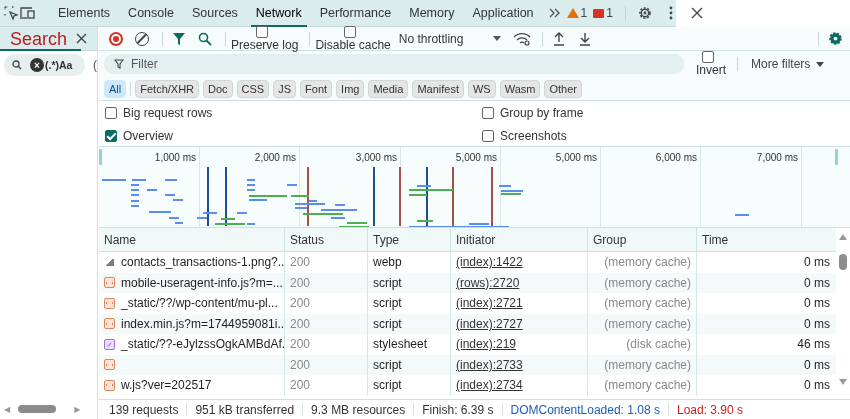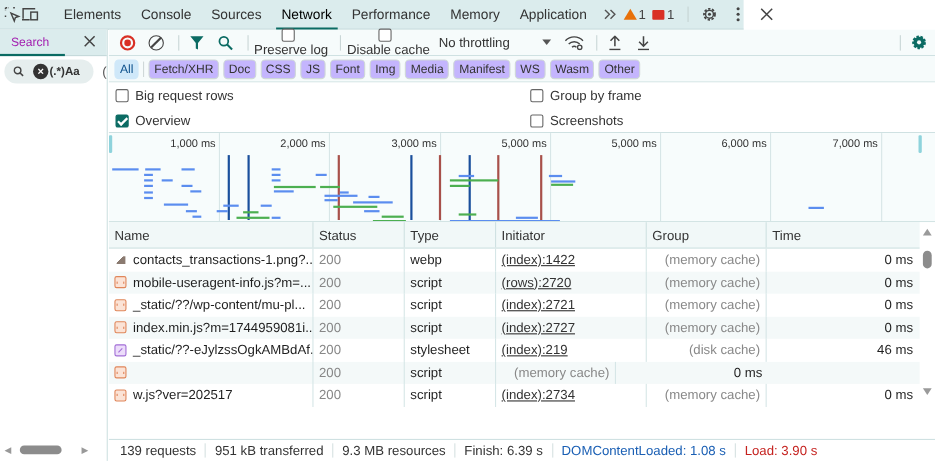--- a/index.html
+++ b/index.html
@@ -23,21 +23,21 @@
   .more-tabs { color: #555; font-size: 13px; padding: 0 6px; letter-spacing: -3px; }
   .top-right { margin-left: auto; display: flex; align-items: center; height: 27px; padding-right: 6px; }
   .badge { display: flex; align-items: center; font-size: 12px; color: #444; margin-right: 6px; }
   .warn-tri { width: 0; height: 0; border-left: 6px solid transparent; border-right: 6px solid transparent; border-bottom: 10px solid #e8710a; margin-right: 2px; }
   .err-box { width: 11px; height: 9px; background: #d93025; border-radius: 1px; margin-right: 2px; }
   .vsep { width: 1px; height: 14px; background: #c6d3d3; margin: 0 6px; }
 
   
   .sidebar { position: absolute; left: 0; top: 27px; width: 98px; height: 392px; background: #fff; border-right: 1px solid #cfe1e2; }
   .sb-head { height: 24px; background: #dbeced; display: flex; align-items: center; position: relative; border-bottom: 1px solid #c6dadb; }
-  .sb-title { color: #a21caf; font-size: 11px; padding-left: 10px; position: relative; height: 24px; line-height: 24px; }
+  .sb-title { color: #b91c1c; font-size: 18px; padding-left: 10px; position: relative; height: 24px; line-height: 24px; }
   .sb-title::after { content: ""; position: absolute; left: 0; right: -14px; bottom: 0; height: 2px; background: #0b6b63; }
   .sb-close { position: absolute; right: 10px; top: 3px; color: #444; font-size: 15px; }
   .sb-search { height: 28px; display: flex; align-items: center; padding-left: 4px; }
   .sb-pill { height: 22px; width: 84px; background: #e6eeee; border-radius: 11px; display: flex; align-items: center; padding-left: 8px; font-size: 11px; color: #333; }
   .sb-x { width: 14px; height: 14px; background: #333; border-radius: 50%; color: #fff; font-size: 10px; display: flex; align-items: center; justify-content: center; margin-left: 8px; margin-right: 1px; font-weight: bold; }
   .sb-paren { margin-left: 8px; color: #555; }
   .sb-hscroll { position: absolute; left: 0; bottom: 0; width: 98px; height: 20px; display: flex; align-items: center; }
   .sb-hscroll .arrow { color: #999; font-size: 8px; padding: 0 4px; }
   .sb-hscroll .thumb { width: 38px; height: 8px; background: #8c8c8c; border-radius: 4px; margin-left: 4px; }
 
@@ -58,21 +58,21 @@
   .caret { width: 0; height: 0; border-left: 4px solid transparent; border-right: 4px solid transparent; border-top: 5px solid #555; margin-left: 30px; }
 
   .filterbar { height: 26px; display: flex; align-items: center; background: #f6fbfb; }
   .filter-input { width: 580px; height: 20px; margin-left: 5px; background: #e3eeee; border-radius: 10px; display: flex; align-items: center; padding-left: 10px; color: #555; font-size: 12px; }
   .filter-input .fic { margin-right: 7px; color: #444; }
   .invert { margin-left: 12px; }
   .more-filters { display: flex; align-items: center; color: #444; margin-left: 8px; font-size: 12px; }
   .more-filters .tri { width: 0; height: 0; border-left: 4px solid transparent; border-right: 4px solid transparent; border-top: 5px solid #444; margin-left: 6px; }
 
   .typebar { height: 24px; display: flex; align-items: center; background: #f6fbfb; border-bottom: 1px solid #cfe1e2; padding-left: 5px; }
-  .chip { height: 18px; padding: 0 4px; border: 1px solid #cfd8d8; border-radius: 4px; background: #c4b5fd; font-size: 11px; color: #333; display: flex; align-items: center; margin-right: 4px; }
+  .chip { height: 18px; padding: 0 4px; border: 1px solid #cfd8d8; border-radius: 4px; background: #e5e5e5; font-size: 11px; color: #333; display: flex; align-items: center; margin-right: 4px; }
   .chip.active { background: #cfe8f9; border-color: #cfe8f9; color: #0b4f8a; }
   .chip-sep { width: 1px; height: 14px; background: #cfd8d8; margin: 0 4px 0 0; }
 
   .options { height: 46px; position: relative; background: #fff; border-bottom: 1px solid #cfe1e2; }
   .opt { position: absolute; display: flex; align-items: center; font-size: 12px; color: #333; }
 
   
   .overview { height: 81px; position: relative; background: #f7fcfc; border-bottom: 1px solid #cfe1e2; overflow: hidden; }
   .ov-grid { position: absolute; top: 0; bottom: 0; width: 1px; background: #d7e6e7; }
   .ov-label { position: absolute; top: 5px; font-size: 10px; color: #333; text-align: right; width: 80px; }
@@ -255,20 +255,37 @@
     </div>
     <div class="tsep" style="margin-left:auto;"></div>
     <div class="tb-btn" style="margin-right:4px">
       <svg width="15" height="15" viewBox="0 0 16 16">
           <circle cx="8" cy="8" r="5.5" fill="#0b6b63" stroke="#0b6b63" stroke-width="2.4" stroke-dasharray="2.3 1.5"></circle>
           <circle cx="8" cy="8" r="2" fill="#f6fbfb"></circle>
         </svg>
     </div>
   </div>
 
+  <div class="filterbar">
+    <div class="filter-input">
+      <svg class="fic" width="10" height="10" viewBox="0 0 10 10">
+          <path d="M1 1h8L6 5v4L4 8V5z" fill="none" stroke="#444" stroke-width="1.1"></path>
+        </svg>
+      <span>Filter</span>
+    </div>
+    <label class="cb invert">
+        <span class="box"></span>
+        <span>Invert</span>
+      </label>
+    <div class="tsep"></div>
+    <div class="more-filters">
+      <span>More filters</span>
+      <span class="tri"></span>
+    </div>
+  </div>
 
   <div class="typebar">
     <span class="chip active">All</span>
     <span class="chip-sep"></span>
     <span class="chip">Fetch/XHR</span>
     <span class="chip">Doc</span>
     <span class="chip">CSS</span>
     <span class="chip">JS</span>
     <span class="chip">Font</span>
     <span class="chip">Img</span>
@@ -448,20 +465,23 @@
           </div>
         <div class="td c-size">(disk cache)</div>
         <div class="td c-time">46 ms</div>
       </div>
       <div class="row">
         <div class="td c-name">
             <span class="ficon script"></span>
           </div>
         <div class="td c-status">200</div>
         <div class="td c-type">script</div>
+        <div class="td c-init">
+            <span class="init-link">(index):2733</span>
+          </div>
         <div class="td c-size">(memory cache)</div>
         <div class="td c-time">0 ms</div>
       </div>
       <div class="row">
         <div class="td c-name">
             <span class="ficon script"></span>
             <span>w.js?ver=202517</span>
           </div>
         <div class="td c-status">200</div>
         <div class="td c-type">script</div>

